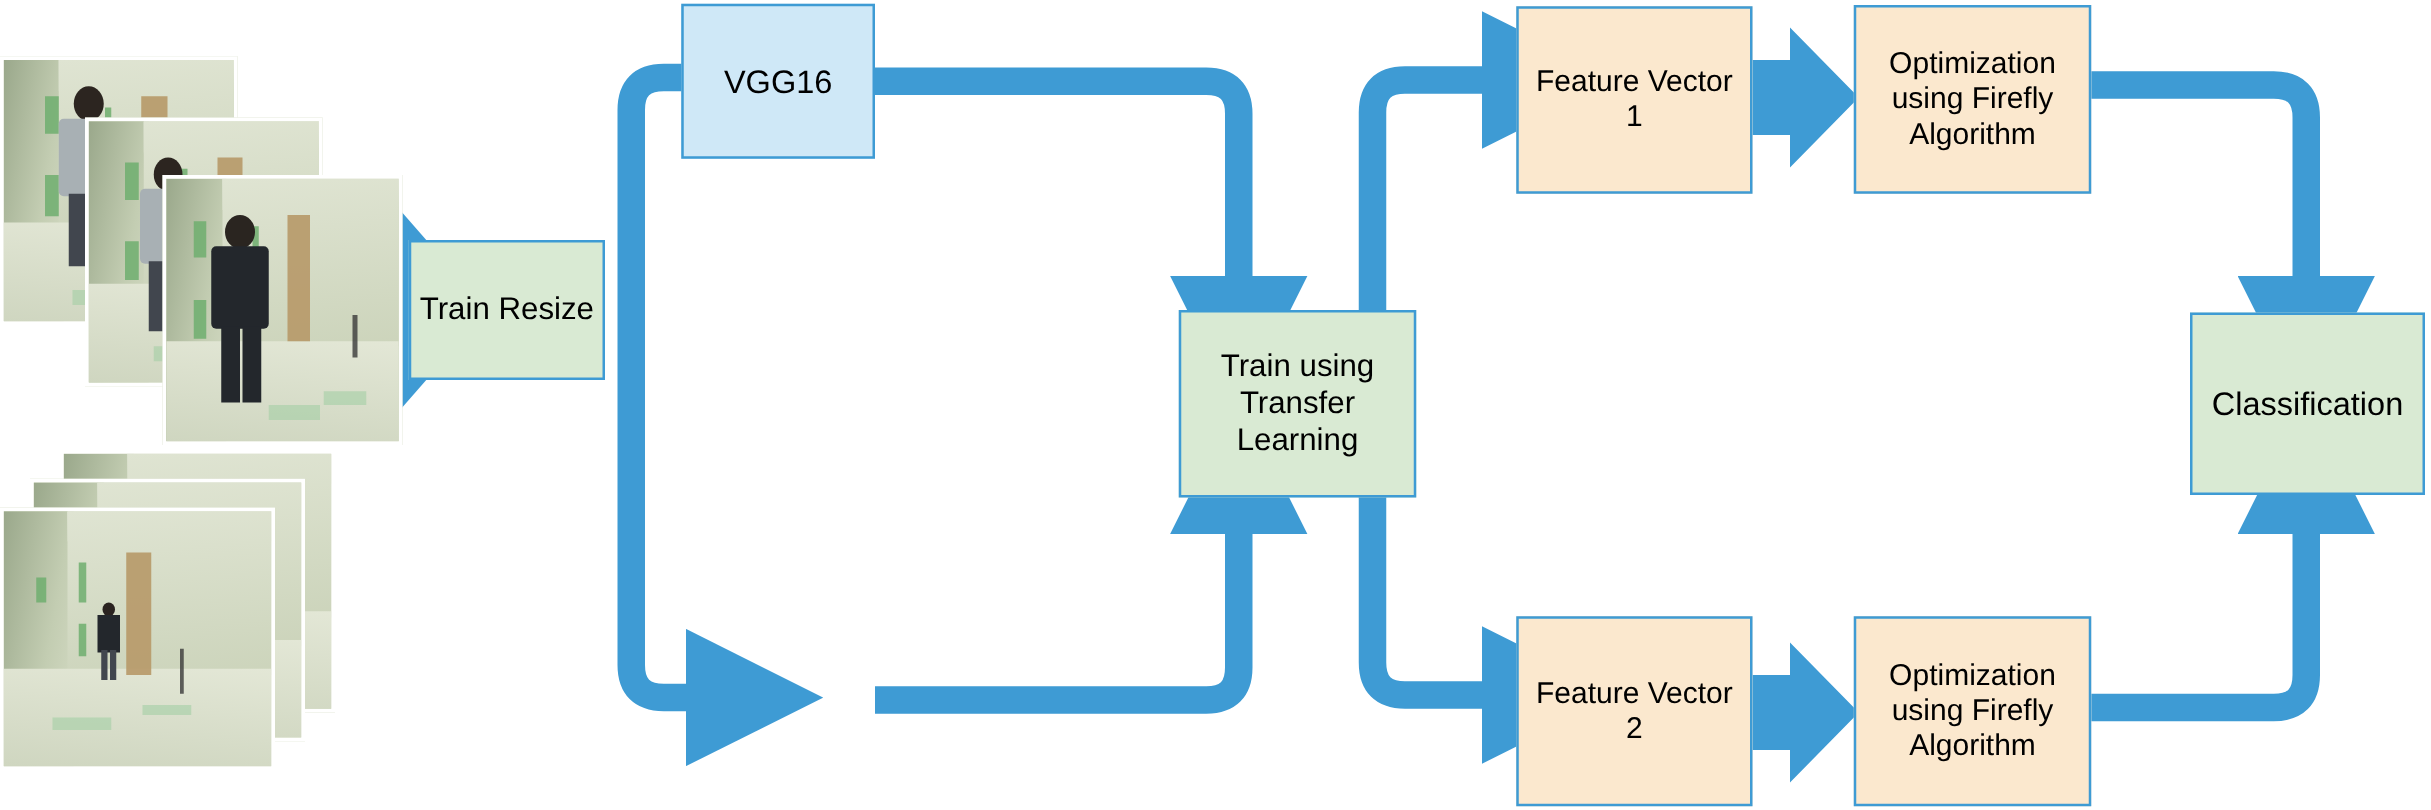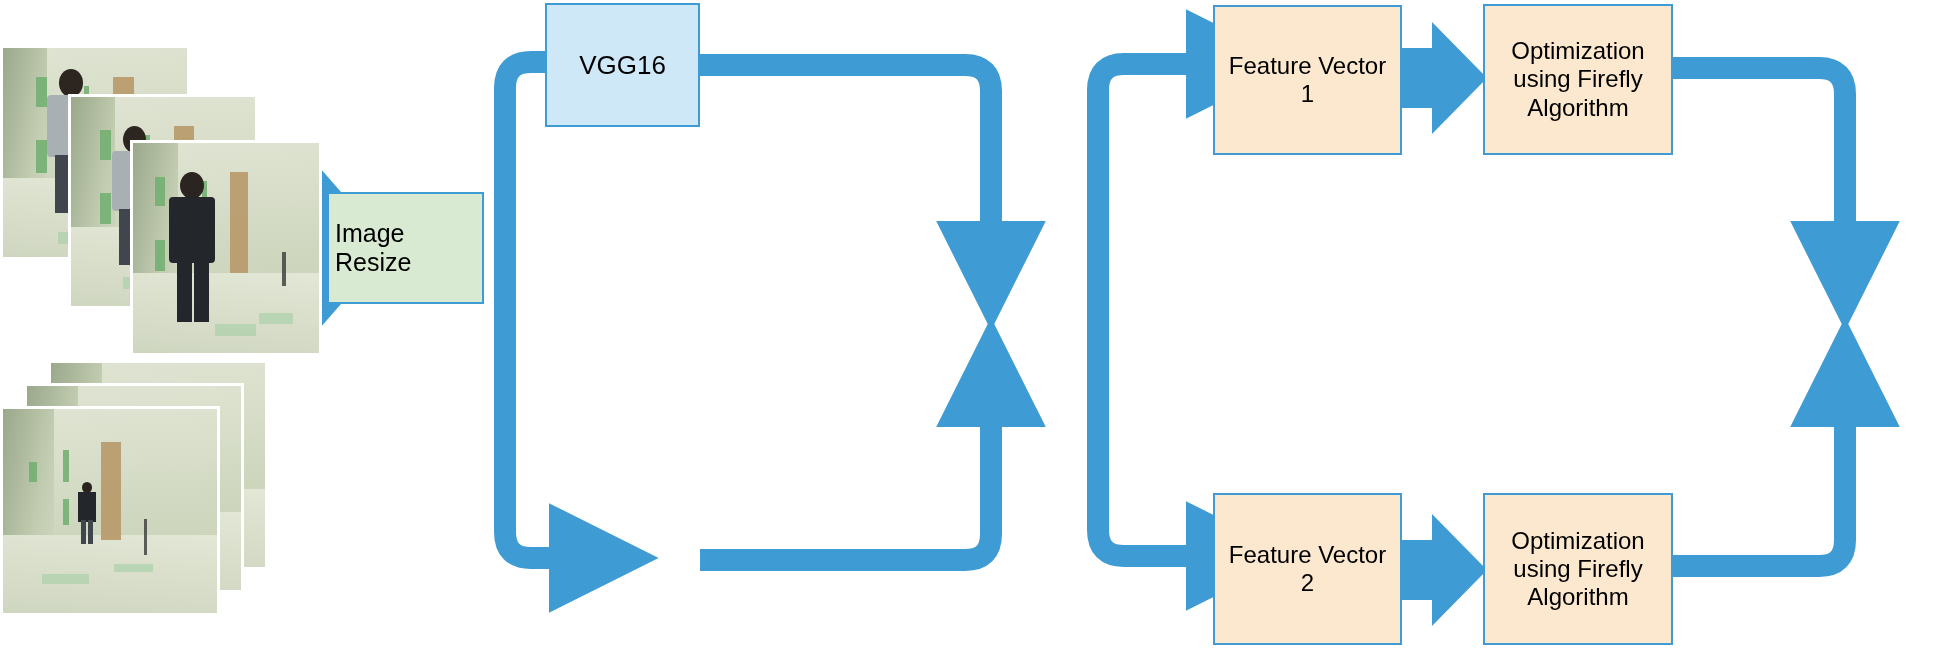--- a/index.html
+++ b/index.html
@@ -22,20 +22,21 @@
     width: 1945px;
     height: 648px;
   }
   .node {
     position: absolute;
     box-sizing: border-box;
     border: 2px solid #3e9bd4;
     display: flex;
     align-items: center;
     justify-content: center;
+    text-align: center;
     color: #000000;
     line-height: 1.18;
     z-index: 5;
   }
   .node span {
     display: block;
     padding: 0 6px;
   }
   .node.green  { background: #d9ead3; }
   .node.blue   { background: #cfe8f7; }
@@ -249,28 +250,33 @@
           <div class="p-head" style="left:14px; top:0; width:24px; height:27px; background:#2a2520;"></div>
           <div class="p-body" style="left:3px; top:25px; width:46px; height:66px; background:#23272c; border-radius:4px;"></div>
           <div class="p-leg" style="left:11px; top:89px; width:15px; height:61px; background:#23272c;"></div>
           <div class="p-leg" style="left:28px; top:89px; width:15px; height:61px; background:#23272c;"></div>
         </div>
       </div>
     </div>
   </div>
 
   <div class="node green" style="left:327px; top:192px; width:157px; height:112px; font-size:25px;">
-    <span>Image Resize</span>
+    <span>Train Resize</span>
   </div>
 
   <div class="node blue" style="left:545px; top:3px; width:155px; height:124px; font-size:26px;">
     <span>VGG16</span>
   </div>
 
 
+  <div class="node green" style="left:943px; top:248px; width:190px; height:150px; font-size:25px; flex-direction:column;">
+    <span>Train using</span>
+    <span>Transfer</span>
+    <span>Learning</span>
+  </div>
 
   <div class="node cream" style="left:1213px; top:5px; width:189px; height:150px; font-size:24px; flex-direction:column;">
     <span>Feature Vector</span>
     <span>1</span>
   </div>
 
   <div class="node cream" style="left:1213px; top:493px; width:189px; height:152px; font-size:24px; flex-direction:column;">
     <span>Feature Vector</span>
     <span>2</span>
   </div>
@@ -280,14 +286,17 @@
     <span>using Firefly</span>
     <span>Algorithm</span>
   </div>
 
   <div class="node cream" style="left:1483px; top:493px; width:190px; height:152px; font-size:24px; flex-direction:column;">
     <span>Optimization</span>
     <span>using Firefly</span>
     <span>Algorithm</span>
   </div>
 
+  <div class="node green" style="left:1752px; top:250px; width:188px; height:146px; font-size:26px;">
+    <span>Classification</span>
+  </div>
 
 </div>
 
 </body></html>

